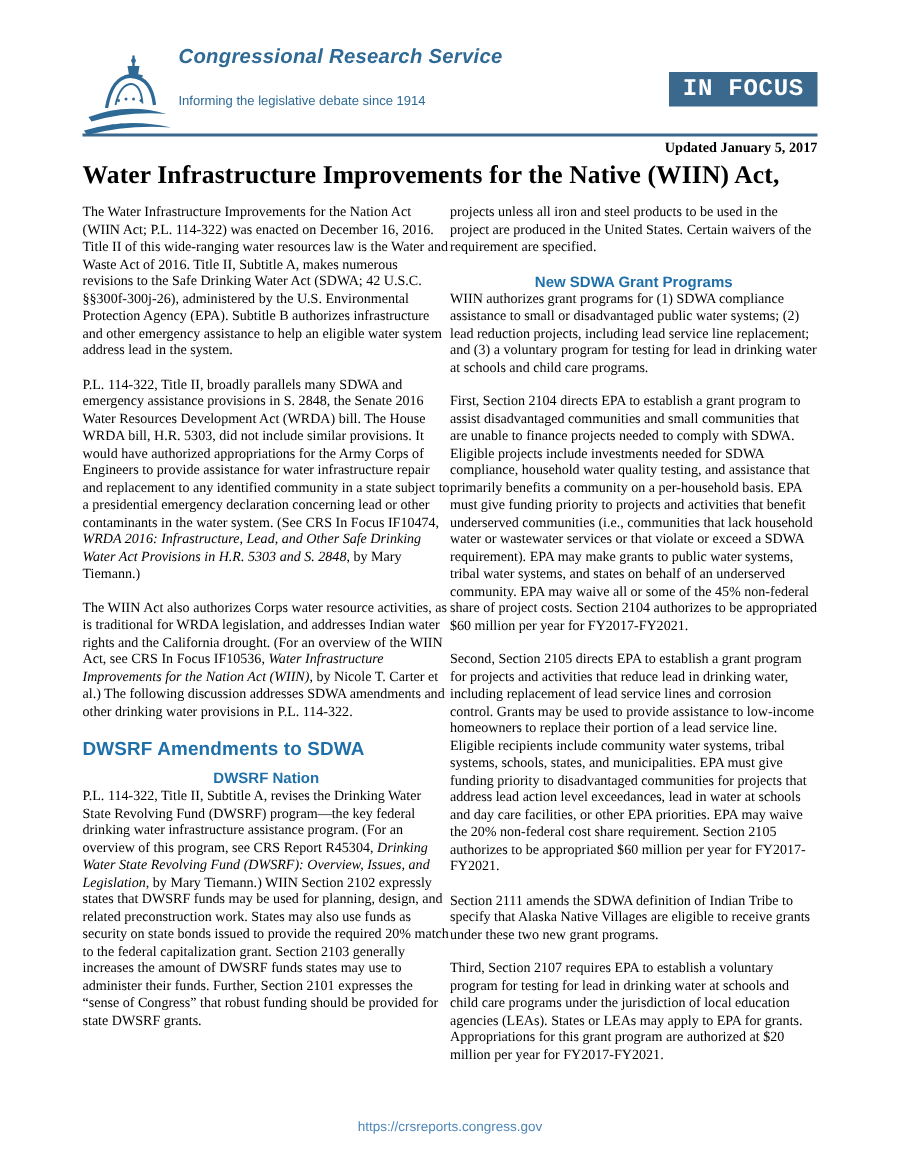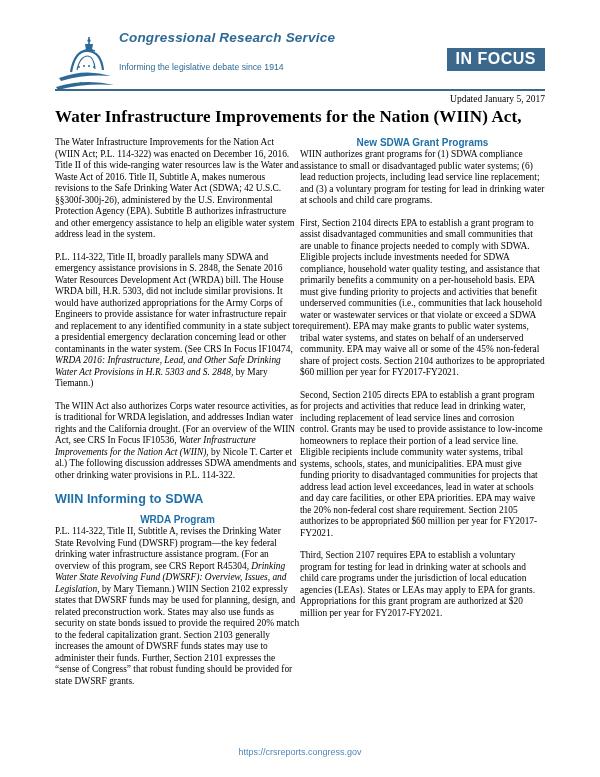--- a/index.html
+++ b/index.html
@@ -31,31 +31,31 @@
     white-space: nowrap;
   }
   .org-tagline {
     font-family: "Liberation Sans", sans-serif;
     font-size: 8.7px; color: #2e6a95;
     margin-top: 17px; white-space: nowrap;
   }
   .badge {
     margin-top: 18px;
     background: #3b698e; color: #ffffff;
-    font-family: Liberation Sans, sans-serif;
+    font-family: Liberation Mono, monospace;
     font-weight: bold; font-size: 16px; letter-spacing: 0.5px;
     padding: 2px 9px 3px 9px;
     white-space: nowrap;
   }
   .rule {
     border: none; border-top: 2px solid #3b698e;
     margin-top: 1px;
   }
   .updated {
-    text-align: right; font-size: 9.5px; margin-top: 3px;
+    text-align: right; font-size: 9.5px; margin-top: 3px; font-weight: bold;
   }
   .doc-title {
     font-size: 17px; line-height: 21px; font-weight: bold;
     margin-top: 2px; letter-spacing: 0.1px;
   }
   
   .cols { display: flex; gap: 0; margin-top: 10px; }
   .col { flex: 1 1 0; min-width: 0; }
   .col p {
     font-size: 9.4px; line-height: 11.5px;
@@ -123,39 +123,41 @@
       </span>
     </div>
     <div class="badge">IN FOCUS</div>
   </div>
 
   <hr class="rule">
 
   <div class="updated">Updated January 5, 2017</div>
 
   <h1 class="doc-title">
-    <span>Water Infrastructure Improvements for the Nation (WIIN) Act,</span><br>
+    <span>Water Infrastructure Improvements for the Native (WIIN) Act,</span><br>
   </h1>
 
   <div class="cols">
 
     <div class="col">
       <p>The Water Infrastructure Improvements for the Nation Act (WIIN Act; P.L. 114-322) was enacted on December 16, 2016. Title II of this wide-ranging water resources law is the Water and Waste Act of 2016. Title II, Subtitle A, makes numerous revisions to the Safe Drinking Water Act (SDWA; 42 U.S.C. §§300f-300j-26), administered by the U.S. Environmental Protection Agency (EPA). Subtitle B authorizes infrastructure and other emergency assistance to help an eligible water system address lead in the system.</p>
       <p><span>P.L. 114-322, Title II, broadly parallels many SDWA and emergency assistance provisions in S. 2848, the Senate 2016 Water Resources Development Act (WRDA) bill. The House WRDA bill, H.R. 5303, did not include similar provisions. It would have authorized appropriations for the Army Corps of Engineers to provide assistance for water infrastructure repair and replacement to any identified community in a state subject to a presidential emergency declaration concerning lead or other contaminants in the water system. (See CRS In Focus IF10474, </span><em>WRDA 2016: Infrastructure, Lead, and Other Safe Drinking Water Act Provisions in H.R. 5303 and S. 2848</em><span>, by Mary Tiemann.)</span></p>
       <p><span>The WIIN Act also authorizes Corps water resource activities, as is traditional for WRDA legislation, and addresses Indian water rights and the California drought. (For an overview of the WIIN Act, see CRS In Focus IF10536, </span><em>Water Infrastructure Improvements for the Nation Act (WIIN)</em><span>, by Nicole T. Carter et al.) The following discussion addresses SDWA amendments and other drinking water provisions in P.L. 114-322.</span></p>
-      <h2 class="h-main">WIIN Informing to SDWA</h2>
-      <h3 class="h-sub">WRDA Program</h3>
+      <h2 class="h-main">DWSRF Amendments to SDWA</h2>
+      <h3 class="h-sub">DWSRF Nation</h3>
       <p><span>P.L. 114-322, Title II, Subtitle A, revises the Drinking Water State Revolving Fund (DWSRF) program—the key federal drinking water infrastructure assistance program. (For an overview of this program, see CRS Report R45304, </span><em>Drinking Water State Revolving Fund (DWSRF): Overview, Issues, and Legislation</em><span>, by Mary Tiemann.) WIIN Section 2102 expressly states that DWSRF funds may be used for planning, design, and related preconstruction work. States may also use funds as security on state bonds issued to provide the required 20% match to the federal capitalization grant. Section 2103 generally increases the amount of DWSRF funds states may use to administer their funds. Further, Section 2101 expresses the “sense of Congress” that robust funding should be provided for state DWSRF grants.</span></p>
     </div>
 
     <div class="col">
+      <p>projects unless all iron and steel products to be used in the project are produced in the United States. Certain waivers of the requirement are specified.</p>
       <h3 class="h-sub">New SDWA Grant Programs</h3>
-      <p>WIIN authorizes grant programs for (1) SDWA compliance assistance to small or disadvantaged public water systems; (6) lead reduction projects, including lead service line replacement; and (3) a voluntary program for testing for lead in drinking water at schools and child care programs.</p>
+      <p>WIIN authorizes grant programs for (1) SDWA compliance assistance to small or disadvantaged public water systems; (2) lead reduction projects, including lead service line replacement; and (3) a voluntary program for testing for lead in drinking water at schools and child care programs.</p>
       <p>First, Section 2104 directs EPA to establish a grant program to assist disadvantaged communities and small communities that are unable to finance projects needed to comply with SDWA. Eligible projects include investments needed for SDWA compliance, household water quality testing, and assistance that primarily benefits a community on a per-household basis. EPA must give funding priority to projects and activities that benefit underserved communities (i.e., communities that lack household water or wastewater services or that violate or exceed a SDWA requirement). EPA may make grants to public water systems, tribal water systems, and states on behalf of an underserved community. EPA may waive all or some of the 45% non-federal share of project costs. Section 2104 authorizes to be appropriated $60 million per year for FY2017-FY2021.</p>
       <p>Second, Section 2105 directs EPA to establish a grant program for projects and activities that reduce lead in drinking water, including replacement of lead service lines and corrosion control. Grants may be used to provide assistance to low-income homeowners to replace their portion of a lead service line. Eligible recipients include community water systems, tribal systems, schools, states, and municipalities. EPA must give funding priority to disadvantaged communities for projects that address lead action level exceedances, lead in water at schools and day care facilities, or other EPA priorities. EPA may waive the 20% non-federal cost share requirement. Section 2105 authorizes to be appropriated $60 million per year for FY2017-FY2021.</p>
+      <p>Section 2111 amends the SDWA definition of Indian Tribe to specify that Alaska Native Villages are eligible to receive grants under these two new grant programs.</p>
       <p>Third, Section 2107 requires EPA to establish a voluntary program for testing for lead in drinking water at schools and child care programs under the jurisdiction of local education agencies (LEAs). States or LEAs may apply to EPA for grants. Appropriations for this grant program are authorized at $20 million per year for FY2017-FY2021.</p>
     </div>
 
   </div>
 
   <div class="footer">
     <a href="#">https://crsreports.congress.gov</a>
   </div>
 
 </div>

